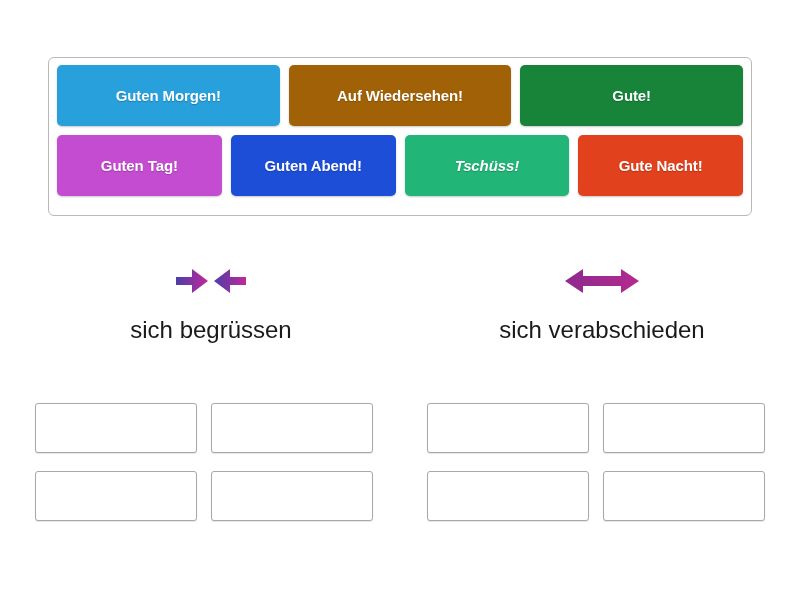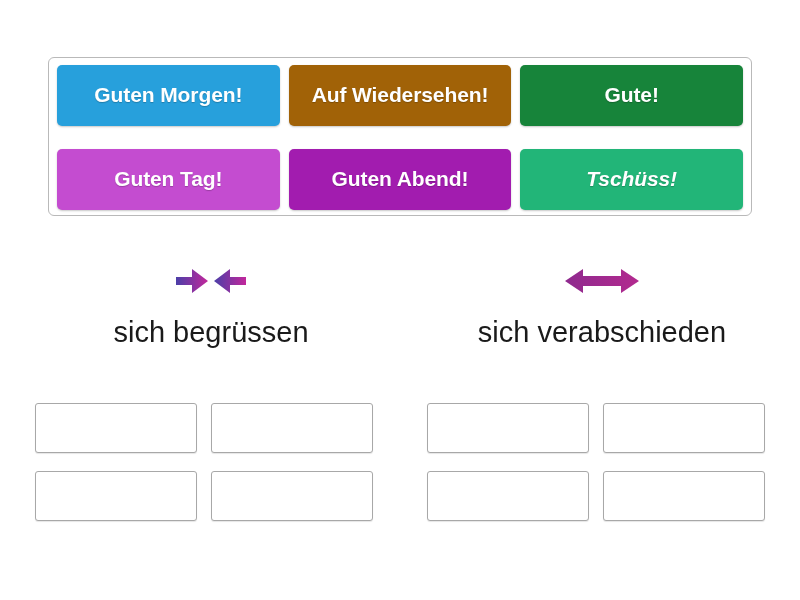--- a/index.html
+++ b/index.html
@@ -26,32 +26,32 @@
     background: #ffffff;
     border: 1px solid #b9b9b9;
     border-radius: 6px;
     padding: 7px 8px;
   }
   .tile-row {
     display: flex;
     gap: 9px;
     height: 61px;
   }
-  .tile-row + .tile-row { margin-top: 23px; }
+  .tile-row + .tile-row { margin-top: 9px; }
 
   .tile {
     flex: 1 1 0;
     border-radius: 5px;
     display: flex;
     align-items: center;
     justify-content: center;
     text-align: center;
     color: #ffffff;
     font-weight: bold;
-    font-size: 21px;
+    font-size: 15px;
     line-height: 1.18;
     letter-spacing: -0.1px;
     text-shadow: 0 1px 1px rgba(0,0,0,0.22);
     box-shadow: 0 1px 2px rgba(0,0,0,0.22);
     padding: 0 4px;
     box-sizing: border-box;
     cursor: pointer;
     user-select: none;
   }
 
@@ -64,21 +64,21 @@
   #category-right { left: 404px; width: 396px; }
 
   .cat-icon {
     height: 46px;
     display: flex;
     align-items: center;
     justify-content: center;
   }
   .cat-title {
     text-align: center;
-    font-size: 29px;
+    font-size: 24px;
     color: #1a1a1a;
     font-weight: 400;
     line-height: 1;
     margin-top: 14px;
     white-space: nowrap;
   }
 
   
   .dropzones {
     position: absolute;
@@ -105,22 +105,23 @@
 <div id="tile-bank">
 
   <div class="tile-row">
     <div class="tile" style="background-color: rgb(39, 160, 220);">Guten Morgen!</div>
     <div class="tile" style="background-color: #a16207;">Auf Wiedersehen!</div>
     <div class="tile" style="background-color: rgb(23, 132, 58);">Gute!</div>
   </div>
 
   <div class="tile-row">
     <div class="tile" style="background-color: rgb(196, 76, 208);">Guten Tag!</div>
-    <div class="tile" style="background-color: #a21caf; text-align: center;">Guten Abend!</div>
+    <div class="tile" style="background-color: #1d4ed8; text-align: center;">Guten Abend!</div>
     <div class="tile" style="background-color: rgb(34, 181, 120); font-style: italic;">Tschüss!</div>
+    <div class="tile" style="background-color: rgb(225, 65, 28);">Gute Nacht!</div>
   </div>
 
 </div>
 
 <div class="category" id="category-left">
   <div class="cat-icon">
     <svg width="72" height="30" viewBox="0 0 72 30" aria-hidden="true">
       <defs>
         <linearGradient id="gradConv" x1="0" y1="0" x2="1" y2="0">
           <stop offset="0%" stop-color="#4b3fa8"></stop>

